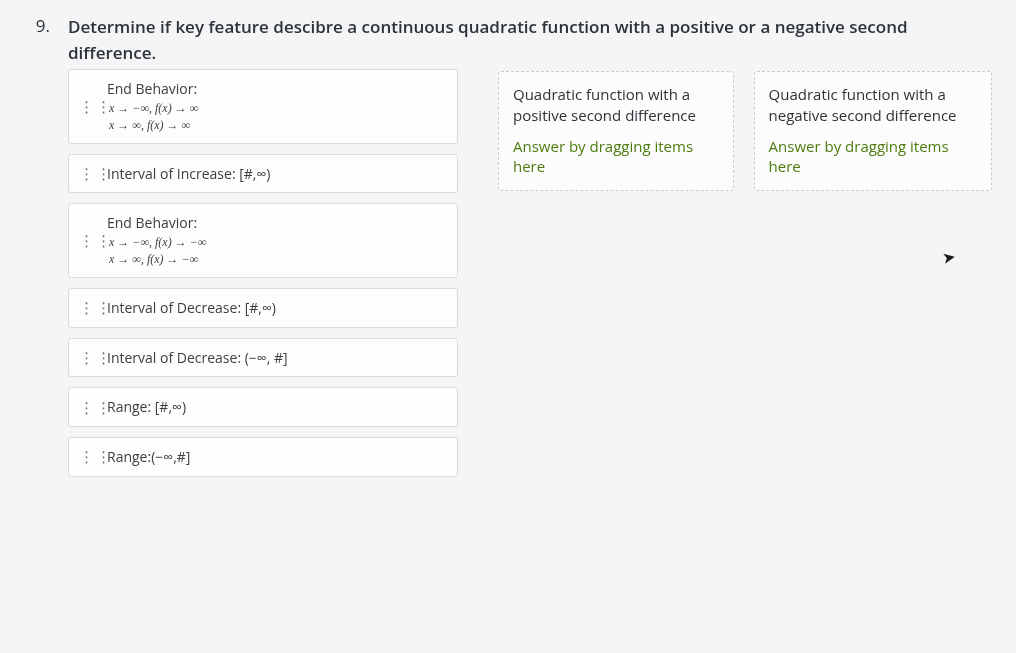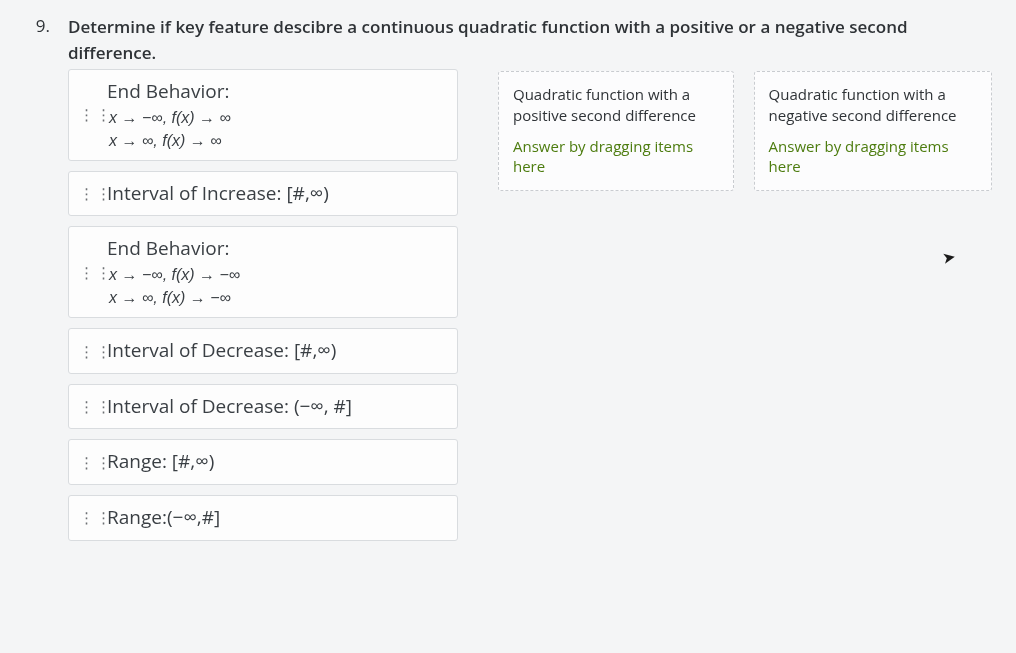--- a/index.html
+++ b/index.html
@@ -37,25 +37,25 @@
     border-radius: 3px;
     padding: 8px 10px 8px 10px;
     display: flex;
     align-items: center;
     gap: 14px;
     font-size: 15px;
     color: #3a3f44;
     line-height: 1.45;
   }
   .drag-card .content { flex: 1; }
-  .drag-card .label { font-size: 19px; }
+  .drag-card .label { font-size: 14px; }
   .math {
-    font-family: Liberation Sans, sans-serif;
+    font-family: Liberation Serif, serif;
     font-style: italic;
-    font-size: 16px;
+    font-size: 12px;
     display: block;
     padding-left: 2px;
   }
   .grip {
     width: 14px;
     color: #6d7074;
     font-size: 14px;
     line-height: 10px;
     letter-spacing: 3px;
     flex: none;

